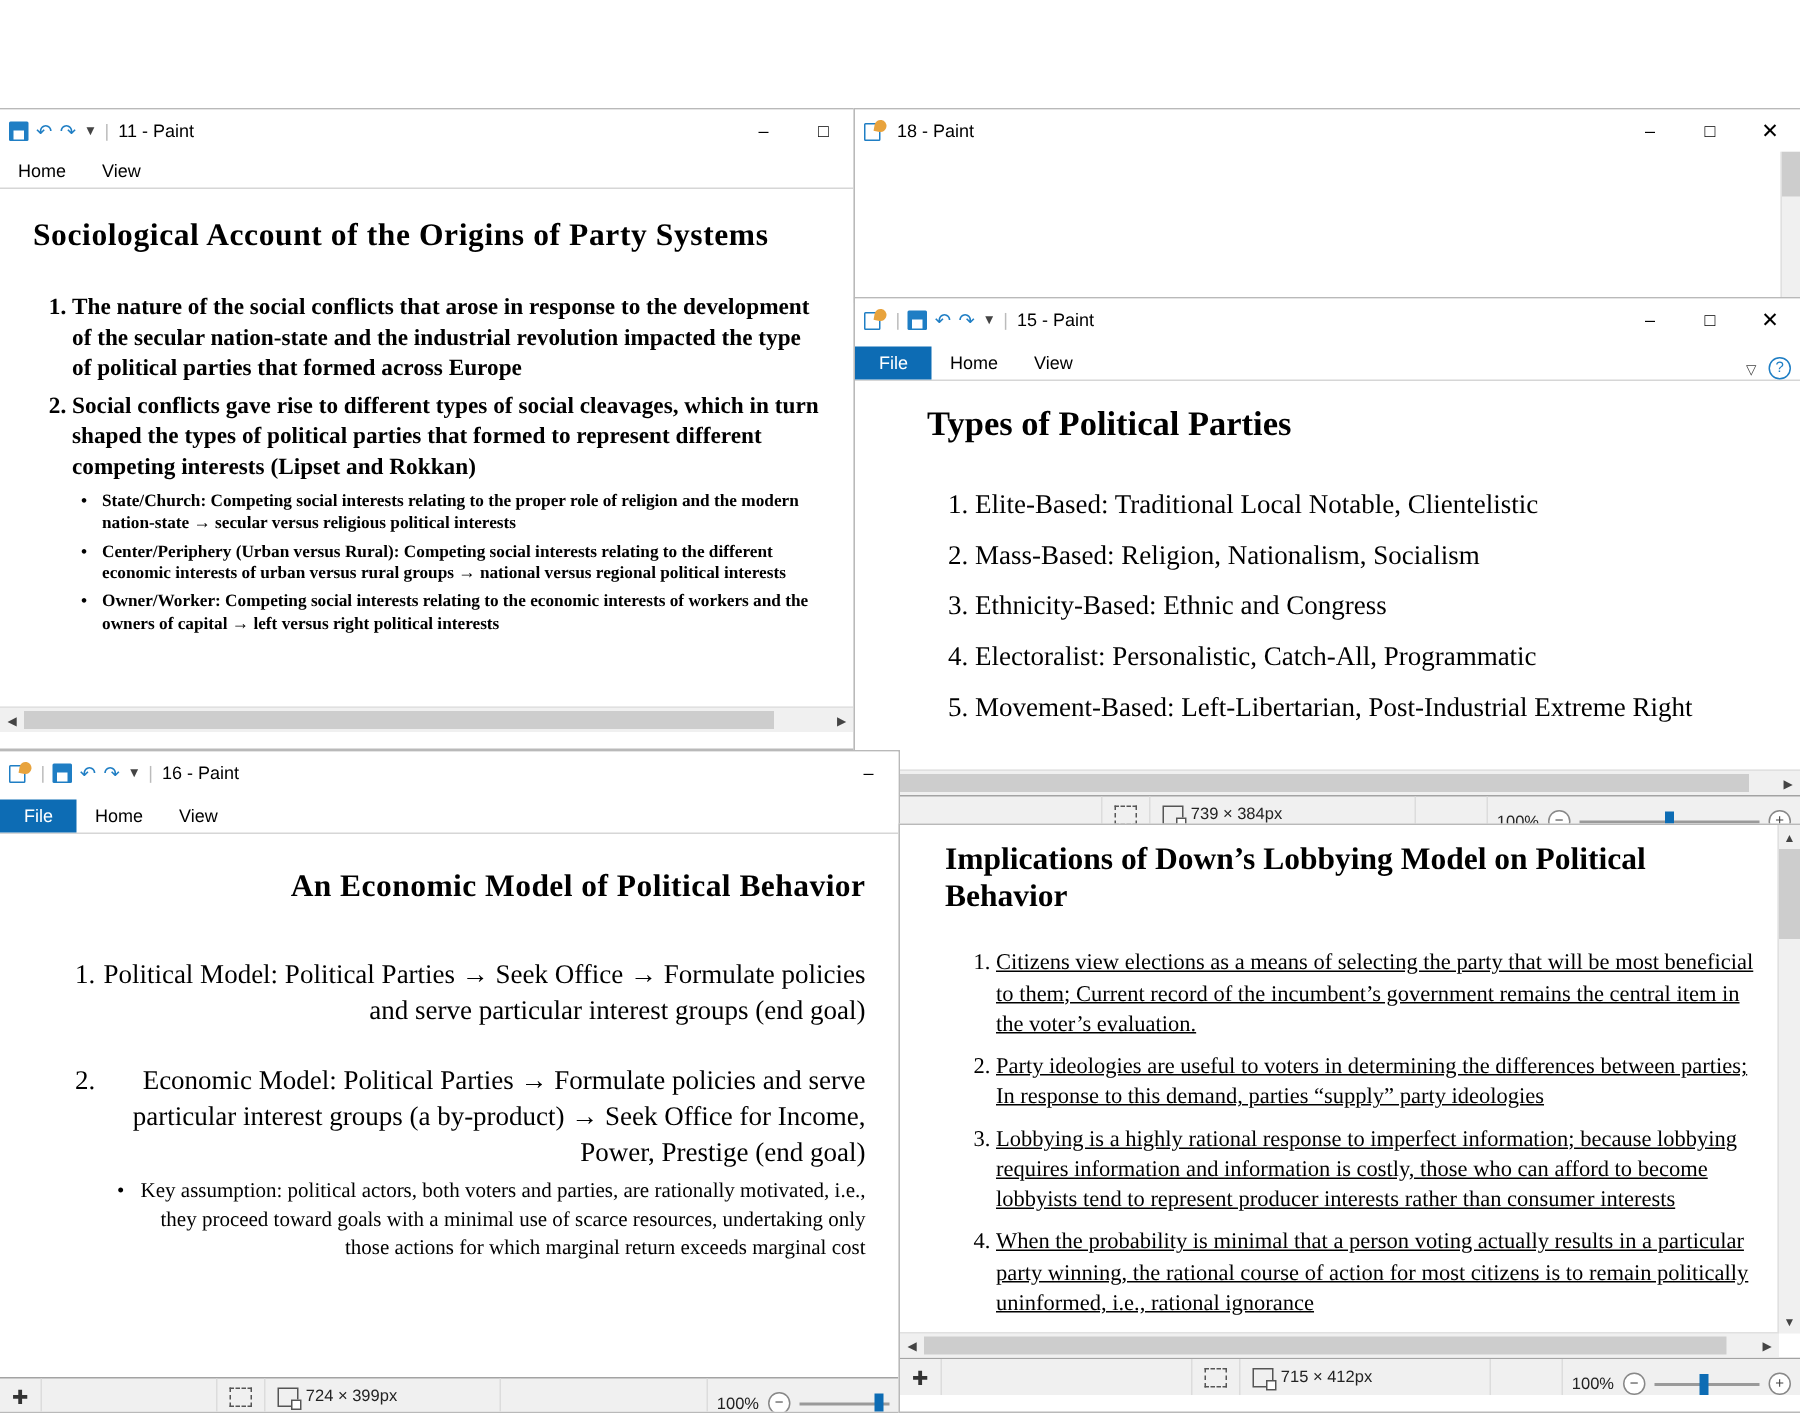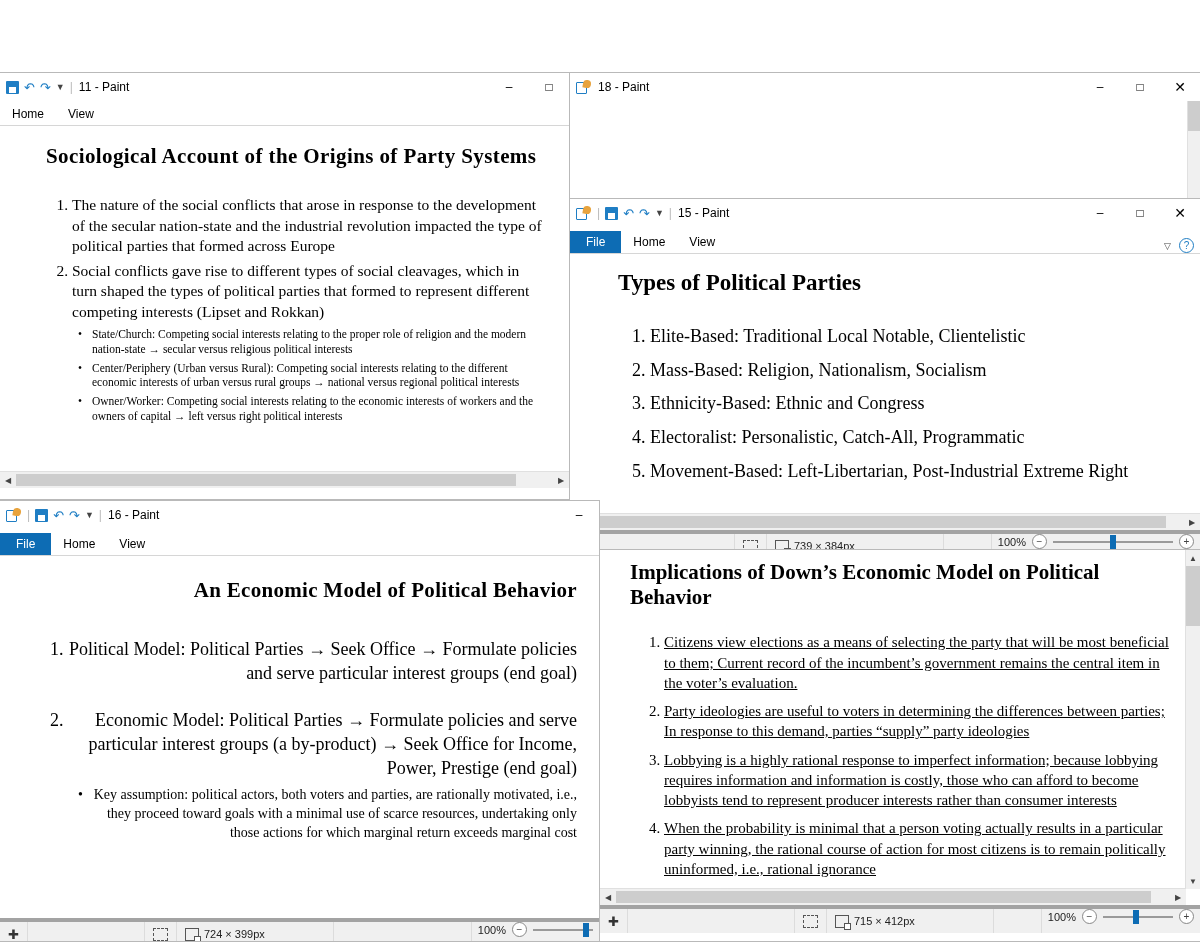--- a/index.html
+++ b/index.html
@@ -15,21 +15,21 @@
   .tb-title{font-size:12px;color:#000;margin-left:6px;white-space:nowrap;}
   .tb-spacer{flex:1}
   .wbtns{display:flex;align-items:stretch;height:28px;}
   .wbtn{width:40px;display:flex;align-items:center;justify-content:center;font-size:12px;color:#000;}
   .wbtn.close{font-size:14px;}
   .ribbon{height:24px;background:#fff;border-bottom:1px solid #d6d6d6;display:flex;align-items:flex-end;font-size:12px;}
   .rtab{padding:3px 12px 4px 12px;color:#000;text-align:center;}
   .rtab.file{background:#0d6cb4;color:#fff;padding:4px 16px;}
   .ribbon .rt-right{margin-left:auto;display:flex;align-items:center;gap:8px;padding-right:6px;color:#444;}
   .canvas{background:#fff;position:relative;overflow:hidden;}
-  .statusbar{height:24px;background:#f0f0f0;border-top:4px solid #a3a3a3;display:flex;align-items:flex-start;font-size:11px;color:#222;}
+  .statusbar{height:24px;background:#f0f0f0;border-top:1px solid #a3a3a3;display:flex;align-items:flex-end;font-size:11px;color:#222;}
   .sb-cell{display:flex;align-items:center;gap:5px;padding:0 8px;height:100%;border-right:1px solid #dcdcdc;}
   .sb-spacer{flex:1;border-right:1px solid #dcdcdc;height:100%;}
   .zoomctl{display:flex;align-items:center;gap:6px;padding:0 6px;}
   .circ{width:13px;height:13px;border-radius:50%;border:1px solid #888;display:inline-flex;align-items:center;justify-content:center;font-size:10px;line-height:1;color:#444;background:#fff;}
   .slider{position:relative;width:120px;height:14px;display:flex;align-items:center;}
   .slider .track{position:absolute;left:0;right:0;top:6px;height:2px;background:#9a9a9a;}
   .slider .thumb{position:absolute;width:6px;height:14px;background:#0d6cb4;}
   
   .vscroll{position:absolute;top:0;right:0;width:16px;bottom:0;background:#f0f0f0;border-left:1px solid #e0e0e0;}
   .hscroll{position:absolute;left:0;right:0;bottom:0;height:16px;background:#f0f0f0;border-top:1px solid #e0e0e0;}
@@ -73,24 +73,24 @@
     <div class="tb-spacer"></div>
     <div class="wbtns">
       <div class="wbtn">–</div>
       <div class="wbtn">□</div>
     </div>
   </div>
   <div class="ribbon">
     <div class="rtab">Home</div>
     <div class="rtab">View</div>
   </div>
-  <div class="canvas" style="height:362px;padding-left:24px;">
+  <div class="canvas" style="height:362px;">
     <div class="slide" style="padding-top:18px;">
       <div class="stitle" style="font-size:21px;letter-spacing:.4px;">Sociological Account of the Origins of Party Systems</div>
-      <ol class="lvl1 sbody" style="font-size:15.5px;line-height:1.33;margin-top:26px;">
+      <ol class="lvl1 sbody" style="font-size:15.5px;line-height:1.33;margin-top:26px;font-weight:bold;">
         <li>
           <span>The nature of the social conflicts that arose in response to the development of the secular nation-state and the industrial revolution impacted the type of political parties that formed across Europe</span>
         </li>
         <li>
           <span>Social conflicts gave rise to different types of social cleavages, which in turn shaped the types of political parties that formed to represent different competing interests (Lipset and Rokkan)</span>
           <ul class="lvl2" style="font-size:11.5px;line-height:1.3;margin-top:4px;">
             <li>State/Church: Competing social interests relating to the proper role of religion and the modern nation-state →  secular versus religious political interests</li>
             <li>Center/Periphery (Urban versus Rural): Competing social interests relating to the different economic interests of urban versus rural groups →  national versus regional political interests</li>
             <li>Owner/Worker: Competing social interests relating to the economic interests of workers and the owners of capital → left versus right political interests</li>
           </ul>
@@ -253,21 +253,21 @@
         <span class="track"></span>
         <span class="thumb" style="left:50px;"></span>
       </span>
     </div>
   </div>
 </div>
 
 <div class="win" style="left:599px;top:549px;width:602px;height:393px;">
   <div class="canvas" style="height:355px;position:relative;">
     <div class="slide" style="padding-top:10px;padding-left:30px;padding-right:22px;">
-      <div class="stitle" style="font-size:21px;line-height:1.2;">Implications of Down’s Economic Model on Political Behavior</div>
+      <div class="stitle" style="font-size:21px;line-height:1.2;">Implications of Down’s Lobbying Model on Political Behavior</div>
       <ol class="lvl1 sbody" style="font-size:15px;line-height:1.35;margin-top:22px;padding-left:34px;text-decoration:underline;">
         <li style="margin-bottom:8px;">Citizens view elections as a means of selecting the party that will be most beneficial to them; Current record of the incumbent’s government remains the central item in the voter’s evaluation.</li>
         <li style="margin-bottom:8px;">Party ideologies are useful to voters in determining the differences between parties; In response to this demand, parties “supply” party ideologies</li>
         <li style="margin-bottom:8px;">Lobbying is a highly rational response to imperfect information; because lobbying requires information and information is costly, those who can afford to become lobbyists tend to represent producer interests rather than consumer interests</li>
         <li style="margin-bottom:8px;">When the probability is minimal that a person voting actually results in a particular party winning, the rational course of action for most citizens is to remain politically uninformed, i.e., rational ignorance</li>
       </ol>
     </div>
     <div class="vscroll" style="right:0;top:0;bottom:16px;width:14px;">
       <div class="arrow" style="width:14px;">▲</div>
       <div class="thumbbar" style="left:0;top:16px;width:14px;height:60px;"></div>

